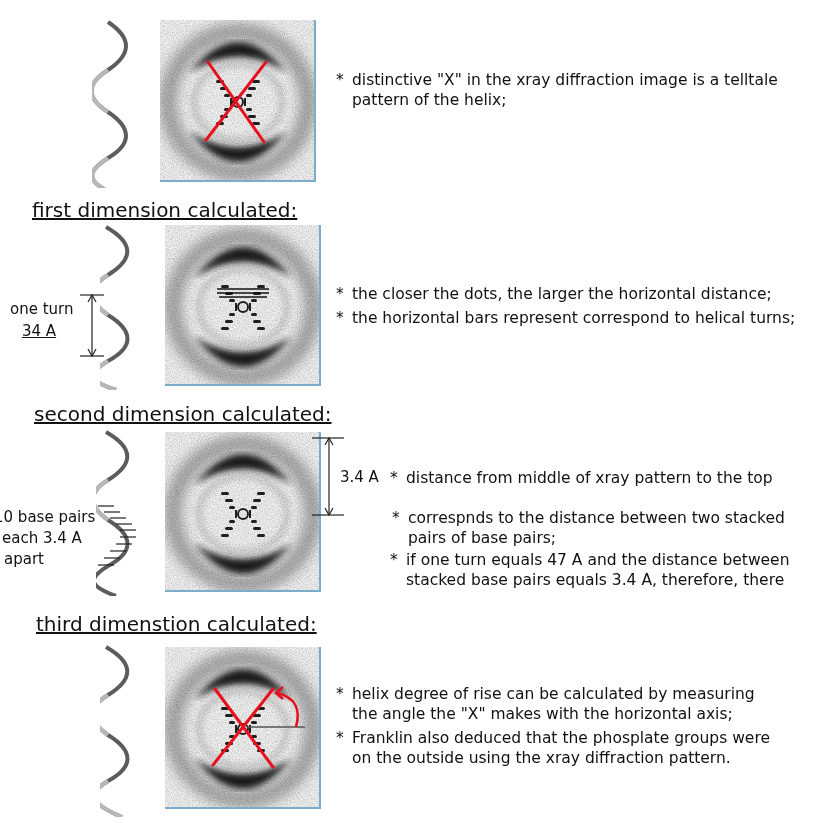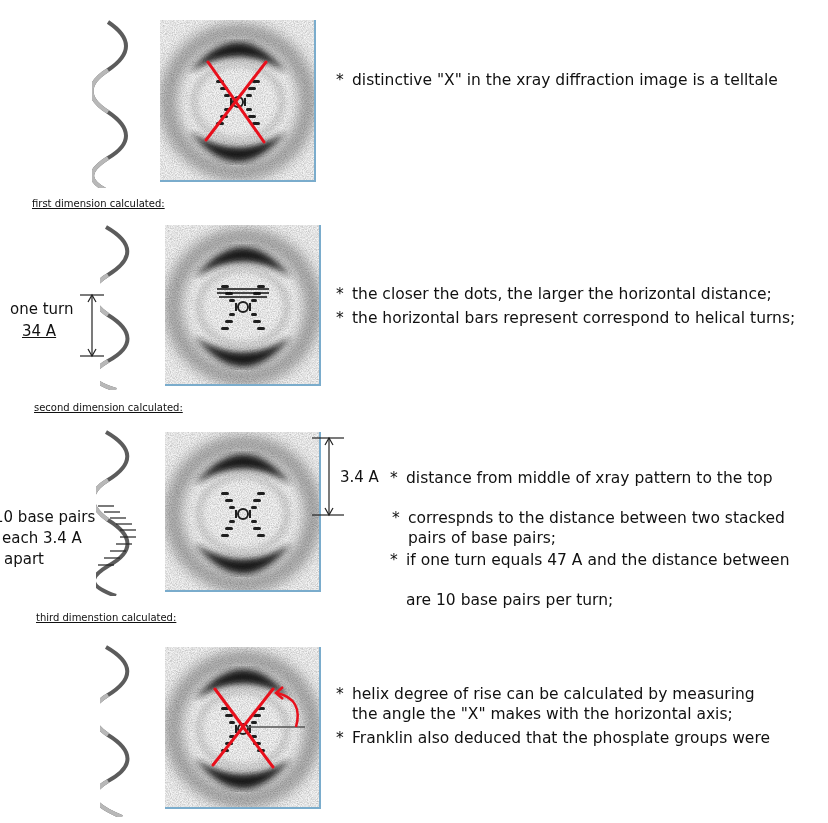--- a/index.html
+++ b/index.html
@@ -1,19 +1,19 @@
 <!DOCTYPE html>
 <html><head>
 <meta charset="utf-8">
 <style>
   html, body { margin:0; padding:0; background:#ffffff; }
   body { width:828px; height:823px; position:relative; overflow:hidden;
          font-family: "DejaVu Sans", sans-serif; color:#111; }
   .abs { position:absolute; }
-  .heading { font-size:10px; text-decoration:underline; white-space:nowrap; }
+  .heading { font-size:20px; text-decoration:underline; white-space:nowrap; }
   .bullet { position:absolute; white-space:nowrap; font-size:15.5px; line-height:20px; }
   .star { display:inline-block; width:16px; }
   .xray { position:absolute; background:#f4f4f4; border-right:2px solid #7aaccc; border-bottom:2px solid #7aaccc; overflow:hidden; }
   .xray svg, .helix svg { display:block; }
   .lbl { font-size:15px; line-height:22px; white-space:nowrap; position:absolute; }
 </style>
 </head>
 <body>
 
 <svg width="0" height="0" style="position:absolute">
@@ -81,21 +81,21 @@
     <use href="#xray-pattern"></use>
     <g stroke="#e8101c" stroke-width="3" stroke-linecap="round">
       <line x1="48" y1="42" x2="104" y2="122"></line>
       <line x1="106" y1="42" x2="46" y2="120"></line>
     </g>
   </svg>
 </div>
 
 <div class="bullet" style="left:336px;top:70px;">
   <span class="star">*</span><span>distinctive "X" in the xray diffraction image is a telltale</span><br>
-  <span class="star"></span>
+  <span class="star"></span><span>pattern of the helix;</span>
 </div>
 
 <div class="abs heading" style="left:32px;top:198px;">first dimension calculated:</div>
 
 <div class="abs helix" style="left:100px;top:225px;width:60px;height:165px;">
   <svg width="60" height="165" viewBox="0 0 60 165">
     <path d="M6,2 C34,18 34,34 8,50 C-12,62 -12,76 8,90 C34,106 34,122 8,136 C-12,148 -12,156 16,165" fill="none" stroke="#5c5c5c" stroke-width="4"></path>
     <path d="M8,50 C-12,62 -12,76 8,90" fill="none" stroke="#b8b8b8" stroke-width="4"></path>
     <path d="M8,136 C-12,148 -12,156 16,165" fill="none" stroke="#b8b8b8" stroke-width="4"></path>
   </svg>
@@ -176,22 +176,22 @@
 <div class="bullet" style="left:390px;top:468px;">
   <span class="star">*</span><span>distance from middle of xray pattern to the top</span><br>
   <span class="star"></span>
 </div>
 <div class="bullet" style="left:392px;top:508px;">
   <span class="star">*</span><span>correspnds to the distance between two stacked</span><br>
   <span class="star"></span><span>pairs of base pairs;</span>
 </div>
 <div class="bullet" style="left:390px;top:550px;">
   <span class="star">*</span><span>if one turn equals 47 A and the distance between</span><br>
-  <span class="star"></span><br>
-  <span class="star"></span><span>are 10 base pairs per turn;</span>
+  <span class="star"></span><span>stacked base pairs equals 3.4 A, therefore, there</span><br>
+  <span class="star"></span>
 </div>
 
 <div class="abs heading" style="left:36px;top:612px;">third dimenstion calculated:</div>
 
 <div class="abs helix" style="left:100px;top:645px;width:60px;height:172px;">
   <svg width="60" height="172" viewBox="0 0 60 172">
     <path d="M6,2 C34,18 34,34 8,50 C-12,62 -12,76 8,90 C34,106 34,122 8,136 C-12,148 -12,158 22,172" fill="none" stroke="#5c5c5c" stroke-width="4"></path>
     <path d="M8,50 C-12,62 -12,76 8,90" fill="none" stroke="#b8b8b8" stroke-width="4"></path>
     <path d="M8,136 C-12,148 -12,158 22,172" fill="none" stroke="#b8b8b8" stroke-width="4"></path>
   </svg>
@@ -213,14 +213,14 @@
     </g>
   </svg>
 </div>
 
 <div class="bullet" style="left:336px;top:684px;">
   <span class="star">*</span><span>helix degree of rise can be calculated by measuring</span><br>
   <span class="star"></span><span>the angle the "X" makes with the horizontal axis;</span>
 </div>
 <div class="bullet" style="left:336px;top:728px;">
   <span class="star">*</span><span>Franklin also deduced that the phosplate groups were</span><br>
-  <span class="star"></span>
+  <span class="star"></span><span>on the outside using the xray diffraction pattern.</span>
 </div>
 
 </body></html>

